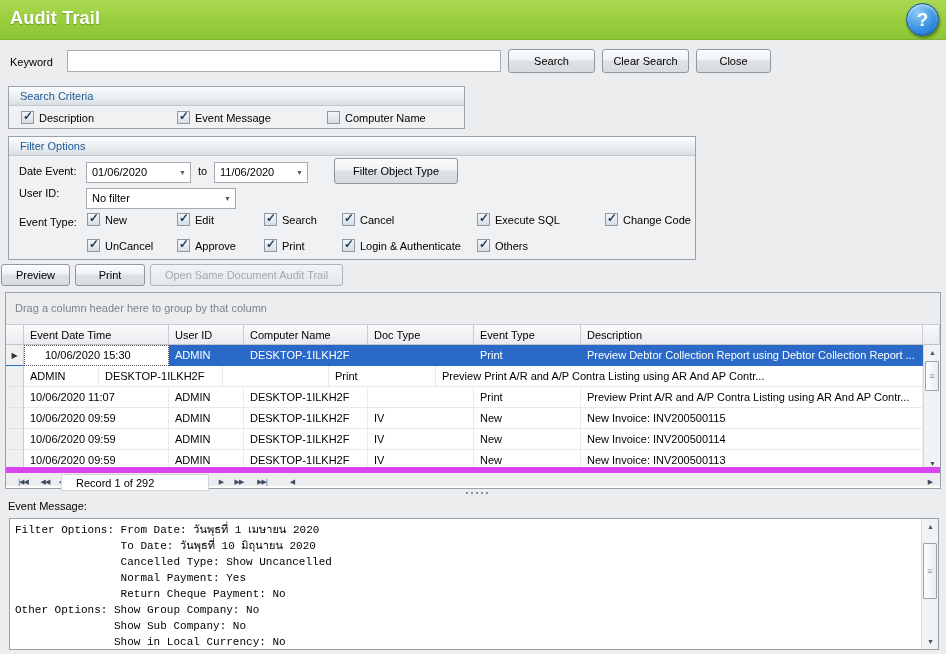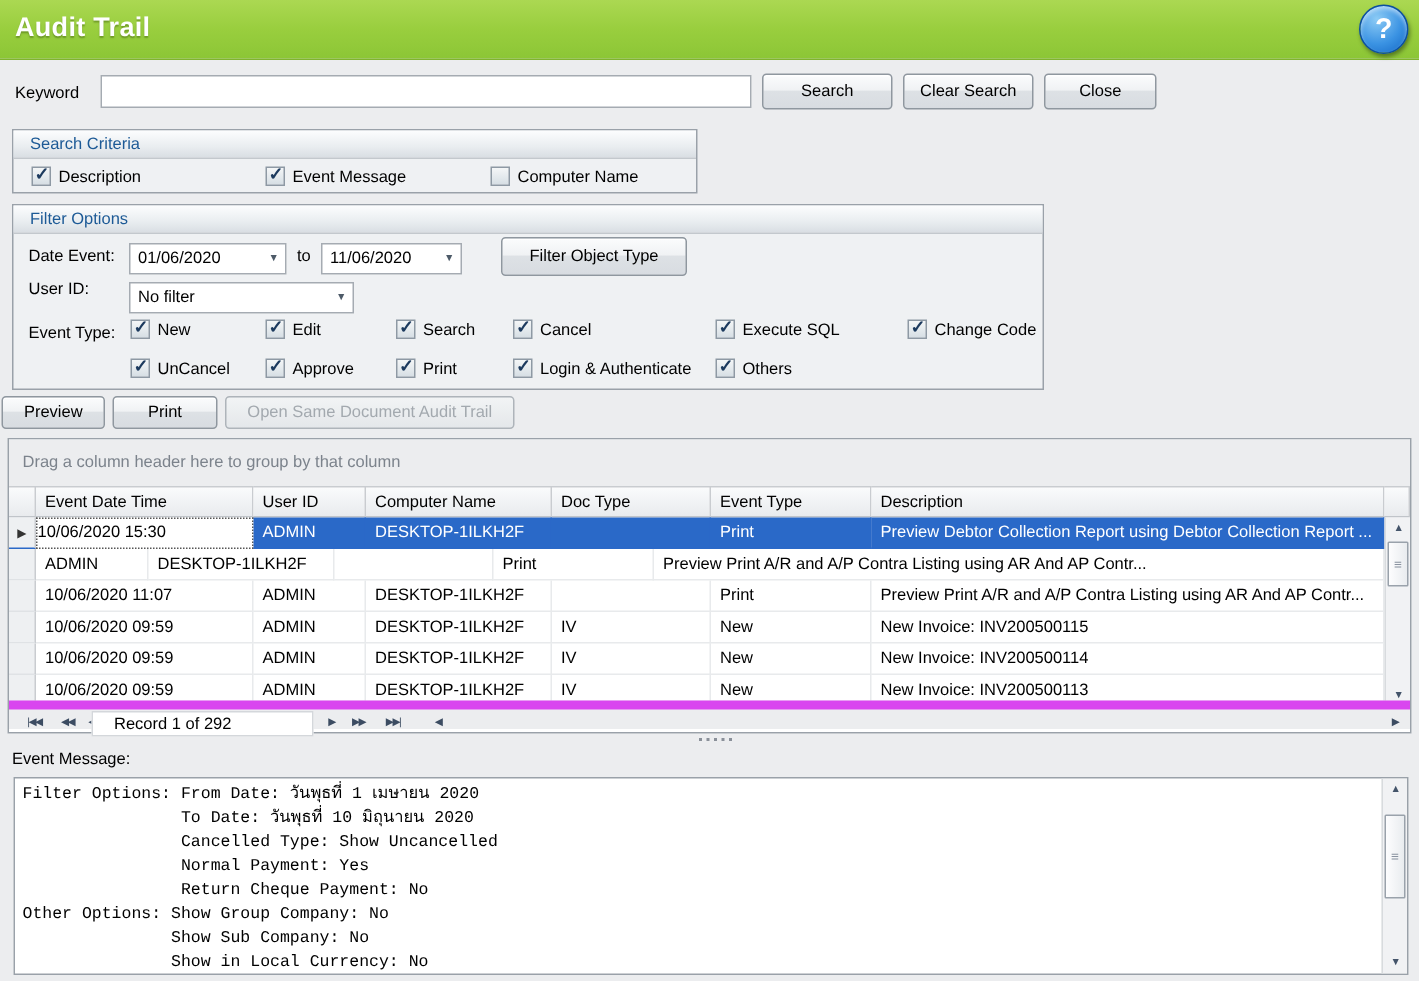--- a/index.html
+++ b/index.html
@@ -66,21 +66,21 @@
     padding:4px 0 0 6px; white-space:nowrap; overflow:hidden; }
   .w-ind { width:18px; padding:0; }
   .w-c0 { width:145px; } .w-c1 { width:75px; } .w-c2 { width:124px; }
   .w-c3 { width:106px; } .w-c4 { width:107px; } .w-c5 { flex:1; min-width:0; }
   .sbstub { width:17px; padding:0; }
   .ind { background:#eef0f2; border-right:1px solid #c9ccd0; border-bottom:1px solid #dfe2e5;
     text-align:center; }
   .ptr { font-size:8px; color:#333; line-height:21px; }
   .grow.sel .gcell { background:#2a69c8; color:#fff; border-right-color:#2a69c8; border-bottom-color:#2a69c8; }
   .grow.sel .gcell.ind { background:#eef0f2; color:#333; border-right-color:#c9ccd0; }
-  .grow.sel .gcell.focus { background:#fff; color:#000; border:1px dotted #555; padding:3px 0 0 0; }
+  .grow.sel .gcell.focus { background:#fff; color:#000; border:1px dotted #555; padding:3px 0 0 20px; }
 
   
   .vsb { position:absolute; right:0; top:52px; width:17px; height:126px;
     background:#f1f2f4; border-left:1px solid #d8dbde; }
   .sb-btn { position:absolute; left:0; width:17px; height:15px; text-align:center;
     font-size:7px; color:#44546a; line-height:15px; cursor:pointer; }
   .sb-thumb { position:absolute; left:1px; width:14px; border:1px solid #9aa2ab; border-radius:1px;
     background:linear-gradient(90deg,#fdfdfe,#e9ecef); cursor:pointer; }
   .sb-grip { position:absolute; left:0; right:0; text-align:center; font-size:9px; color:#8a93a0; }
 

